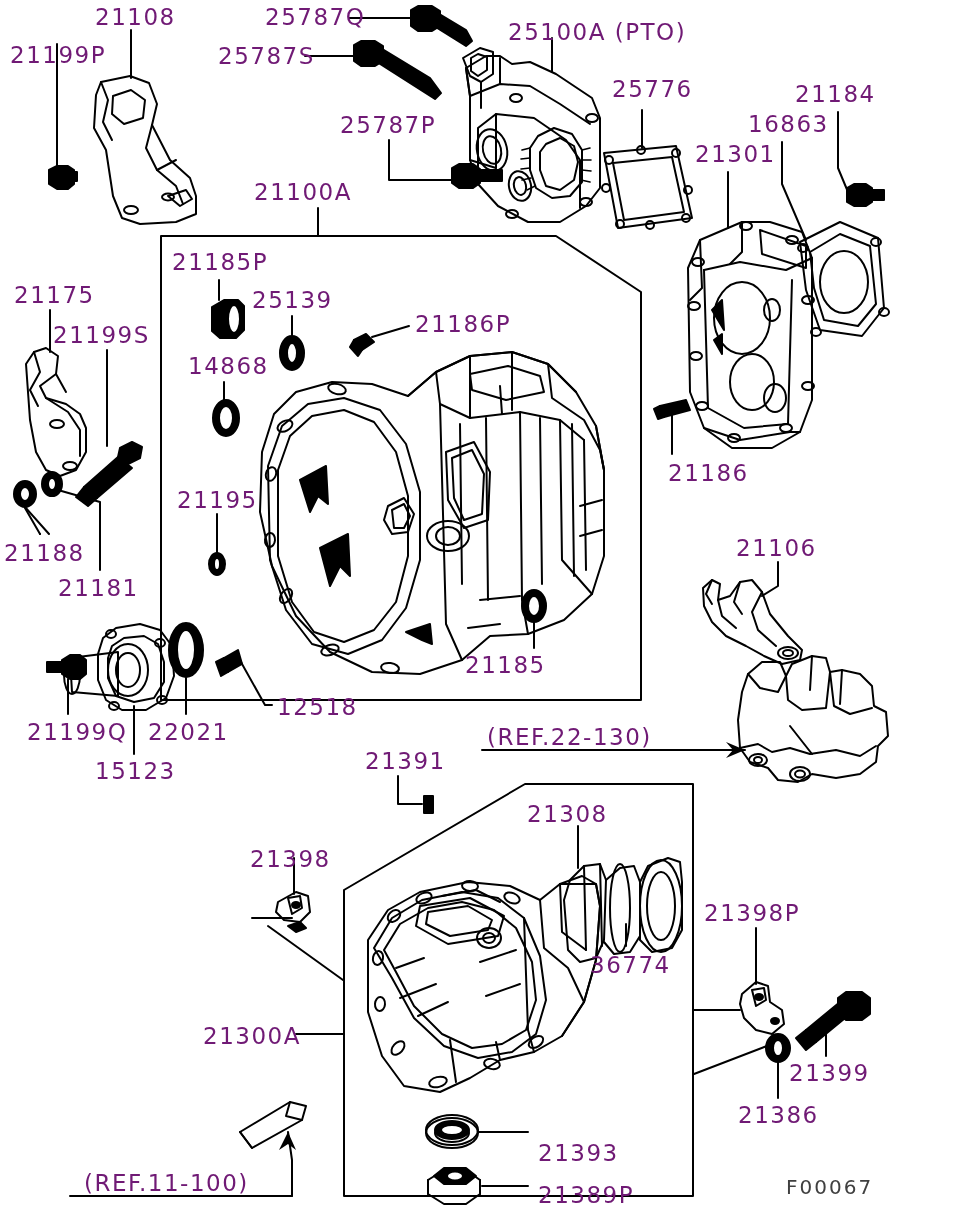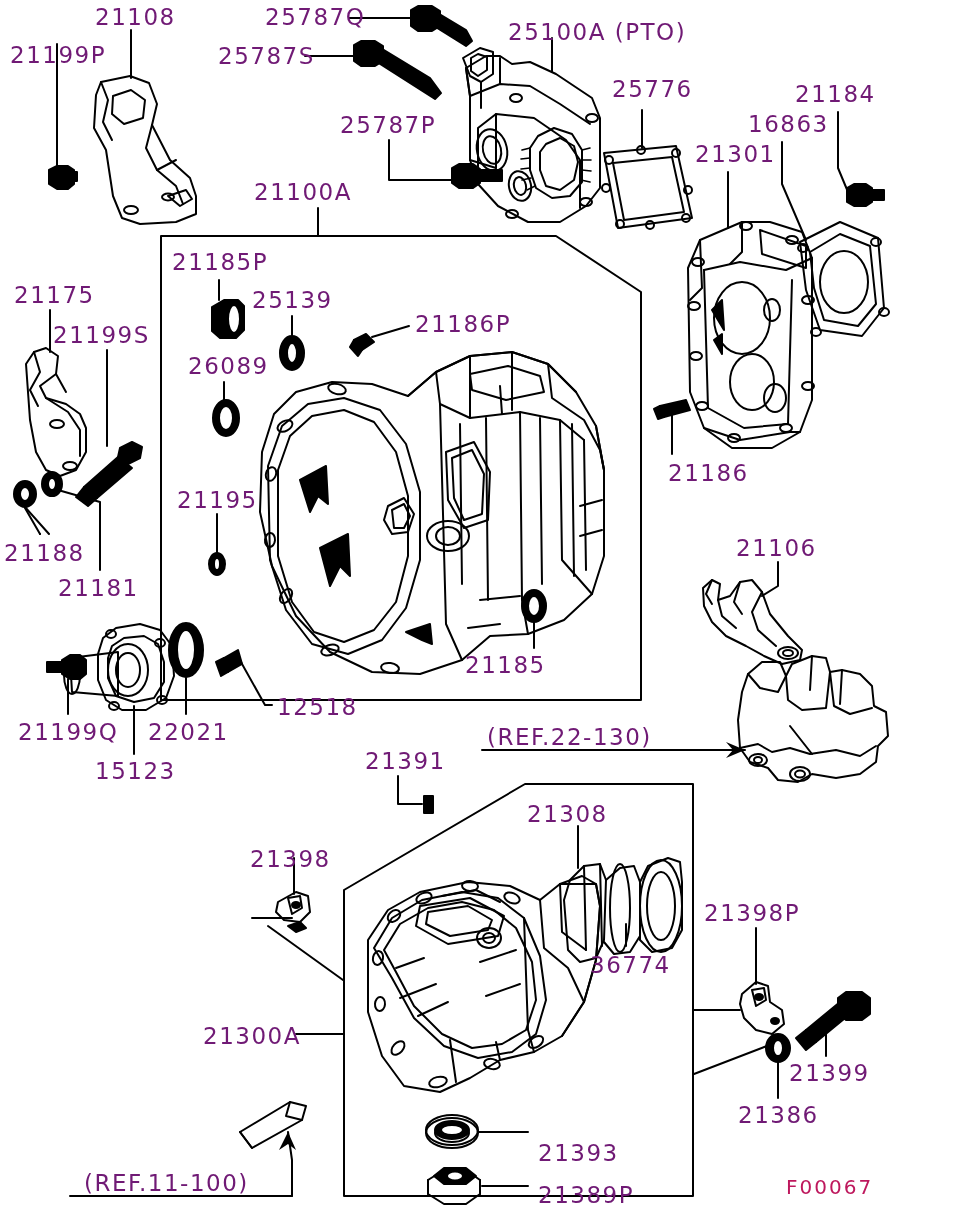--- a/index.html
+++ b/index.html
@@ -2,21 +2,21 @@
 <html><head>
 <meta charset="utf-8">
 <style>
   html,body{margin:0;padding:0;background:#ffffff;}
   body{width:960px;height:1210px;overflow:hidden;
        font-family:"DejaVu Sans","Liberation Sans",sans-serif;color:#000;}
   #sheet{position:relative;width:960px;height:1210px;background:#fff;}
   svg.layer{position:absolute;left:0;top:0;width:960px;height:1210px;}
   .lbl{position:absolute;white-space:pre;font-size:23px;letter-spacing:1.5px;
        font-family:"DejaVu Sans","Liberation Sans",sans-serif;color:#701a75;line-height:1;}
-  .code{position:absolute;white-space:pre;font-size:20px;letter-spacing:2px;color:#be185d;}
+  .code{position:absolute;white-space:pre;font-size:20px;letter-spacing:2px;color:#404040;}
 </style>
 </head>
 <body>
 
 <div id="sheet">
 
   <svg class="layer" viewBox="0 0 960 1210">
     <g fill="none" stroke="#000" stroke-width="2" stroke-linejoin="round" stroke-linecap="round">
 
       <path d="M161 236 L556 236 L641 292 L641 700 L161 700 Z"></path>
@@ -526,30 +526,30 @@
     <span class="lbl" style="left:340px;top:114px">25787P</span>
     <span class="lbl" style="left:612px;top:78px">25776</span>
     <span class="lbl" style="left:795px;top:83px">21184</span>
     <span class="lbl" style="left:748px;top:113px">16863</span>
     <span class="lbl" style="left:695px;top:143px">21301</span>
     <span class="lbl" style="left:254px;top:181px">21100A</span>
     <span class="lbl" style="left:172px;top:251px">21185P</span>
     <span class="lbl" style="left:252px;top:289px">25139</span>
     <span class="lbl" style="left:415px;top:313px">21186P</span>
     <span class="lbl" style="left:14px;top:284px">21175</span>
-    <span class="lbl" style="left:188px;top:355px">26089</span>
+    <span class="lbl" style="left:188px;top:355px">14868</span>
     <span class="lbl" style="left:53px;top:324px">21199S</span>
     <span class="lbl" style="left:668px;top:462px">21186</span>
     <span class="lbl" style="left:177px;top:489px">21195</span>
     <span class="lbl" style="left:4px;top:542px">21188</span>
     <span class="lbl" style="left:58px;top:577px">21181</span>
     <span class="lbl" style="left:736px;top:537px">21106</span>
     <span class="lbl" style="left:465px;top:654px">21185</span>
     <span class="lbl" style="left:277px;top:696px">12518</span>
-    <span class="lbl" style="left:18px;top:721px">21199Q</span>
+    <span class="lbl" style="left:27px;top:721px">21199Q</span>
     <span class="lbl" style="left:148px;top:721px">22021</span>
     <span class="lbl" style="left:95px;top:760px">15123</span>
     <span class="lbl" style="left:365px;top:750px">21391</span>
     <span class="lbl" style="left:527px;top:803px">21308</span>
     <span class="lbl" style="left:250px;top:848px">21398</span>
     <span class="lbl" style="left:704px;top:902px">21398P</span>
     <span class="lbl" style="left:590px;top:954px">36774</span>
     <span class="lbl" style="left:203px;top:1025px">21300A</span>
     <span class="lbl" style="left:789px;top:1062px">21399</span>
     <span class="lbl" style="left:738px;top:1104px">21386</span>

